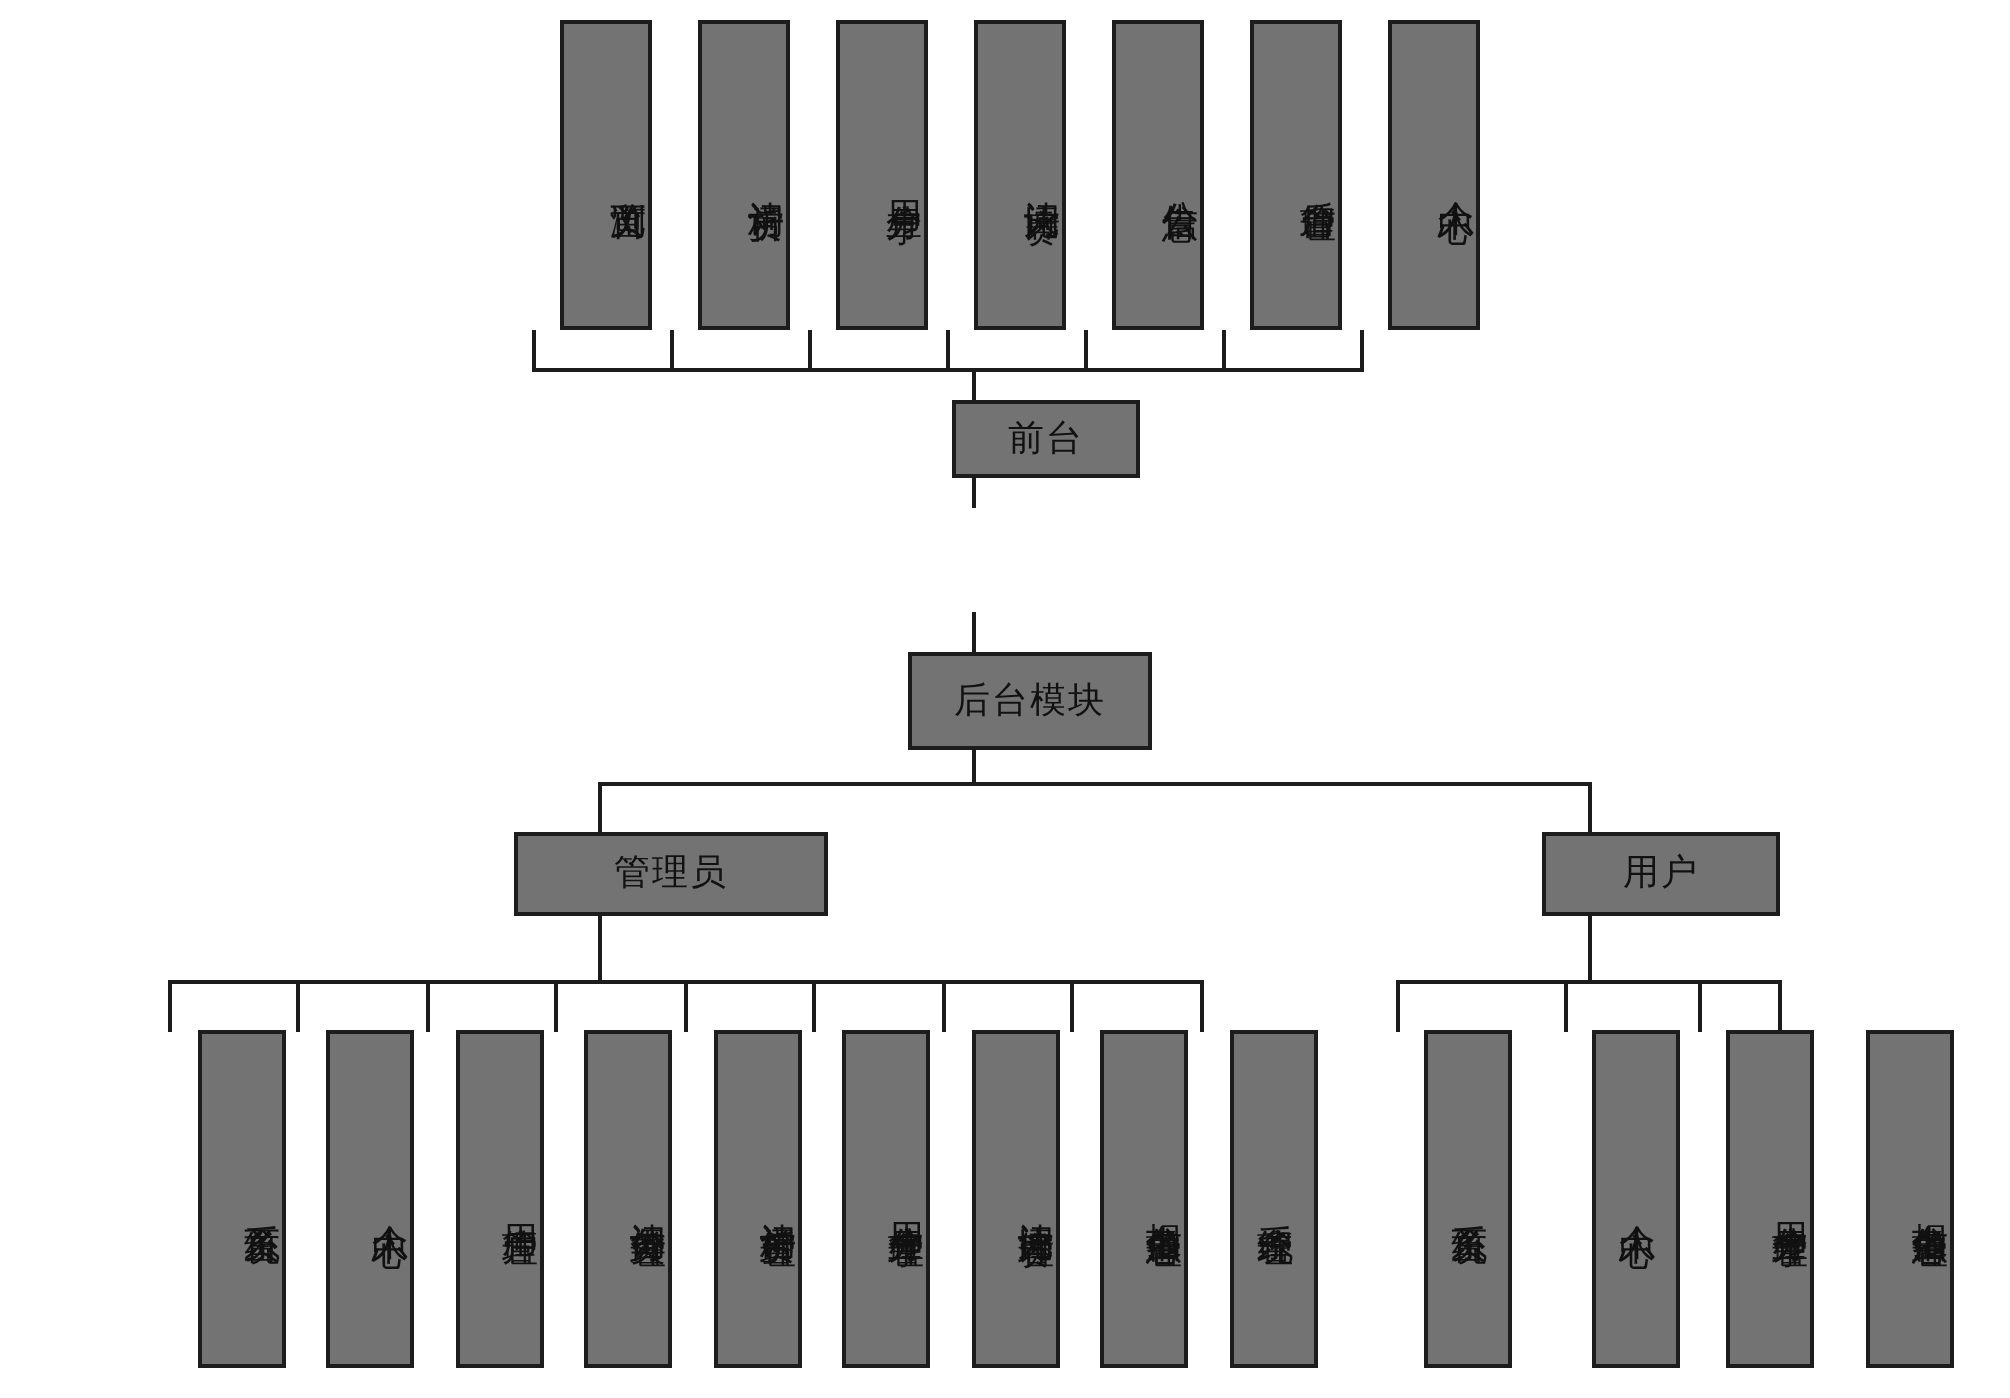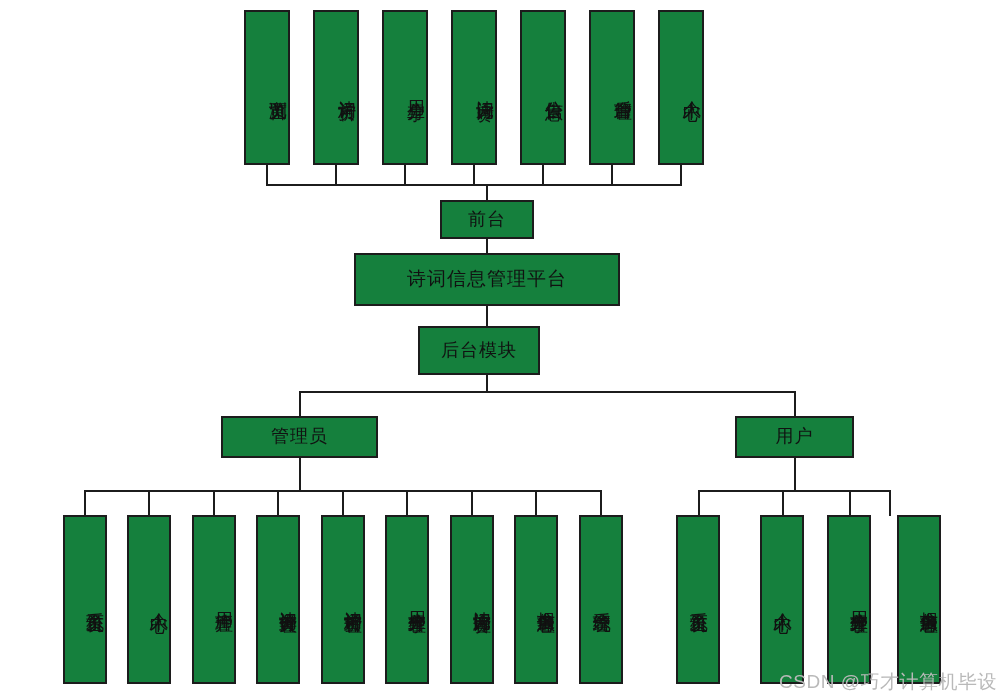--- a/index.html
+++ b/index.html
@@ -18,27 +18,28 @@
   #diagram {
     position: absolute;
     left: 0; top: 0;
     width: 1005px;
     height: 699px;
   }
   .node {
     position: absolute;
     box-sizing: border-box;
     border: 2px solid #1c1c1c;
-    background: #15803d;
+    background: #737373;
     display: flex;
     align-items: center;
     justify-content: center;
     text-align: center;
     line-height: 1.18;
     color: #111111;
+    margin-left: 36px;
   }
   
   .vert {
     writing-mode: vertical-rl;
     text-orientation: upright;
     letter-spacing: 1px;
     font-size: 18px;
     padding: 6px 0;
     align-items: flex-start;
     justify-content: center;
@@ -104,23 +105,20 @@
   <div class="line h" style="left:266px; top:184px; width:416px;"></div>
 
   <div class="line v" style="left:486px; top:184px; height:17px;"></div>
 
   <div class="node horiz" style="left:440px; top:200px; width:94px; height:39px;">
     <span>前台</span>
   </div>
 
   <div class="line v" style="left:486px; top:239px; height:15px;"></div>
 
-  <div class="node horiz" style="left:354px; top:253px; width:266px; height:53px; font-size:19px;">
-    <span>诗词信息管理平台</span>
-  </div>
 
   <div class="line v" style="left:486px; top:306px; height:20px;"></div>
 
   <div class="node horiz" style="left:418px; top:326px; width:122px; height:49px;">
     <span>后台模块</span>
   </div>
 
   <div class="line v" style="left:486px; top:375px; height:18px;"></div>
   <div class="line h" style="left:299px; top:391px; width:497px;"></div>
   <div class="line v" style="left:299px; top:391px; height:25px;"></div>
@@ -189,15 +187,14 @@
   <div class="node vert center-v" style="left:760px; top:515px; width:44px; height:169px;">
     <span>个人中心</span>
   </div>
   <div class="node vert" style="left:827px; top:515px; width:44px; height:169px;">
     <span>用户分享管理</span>
   </div>
   <div class="node vert" style="left:897px; top:515px; width:44px; height:169px;">
     <span>报名信息管理</span>
   </div>
 
-  <div id="watermark">CSDN @巧才计算机毕设</div>
 
 </div>
 
 </body></html>

